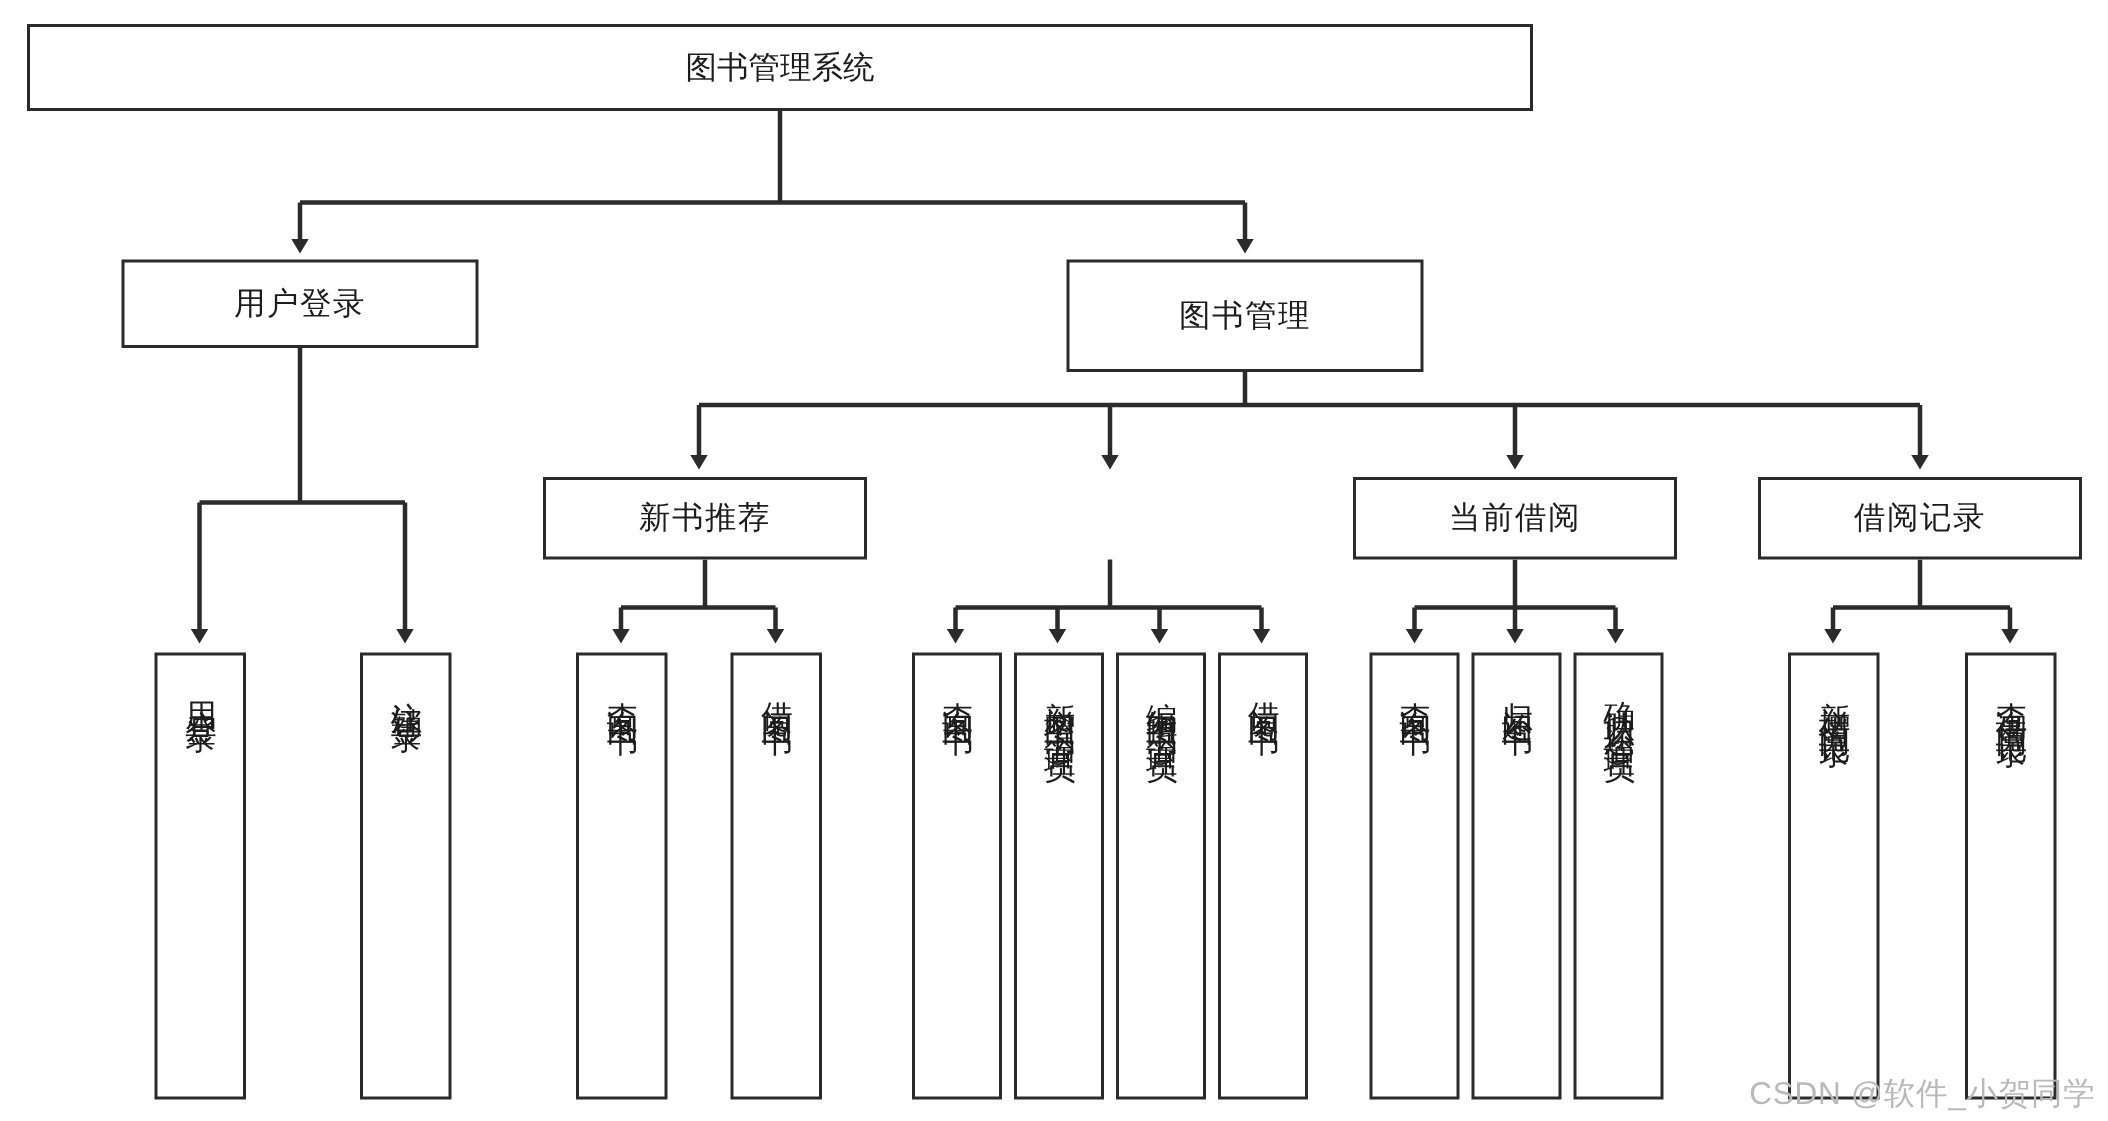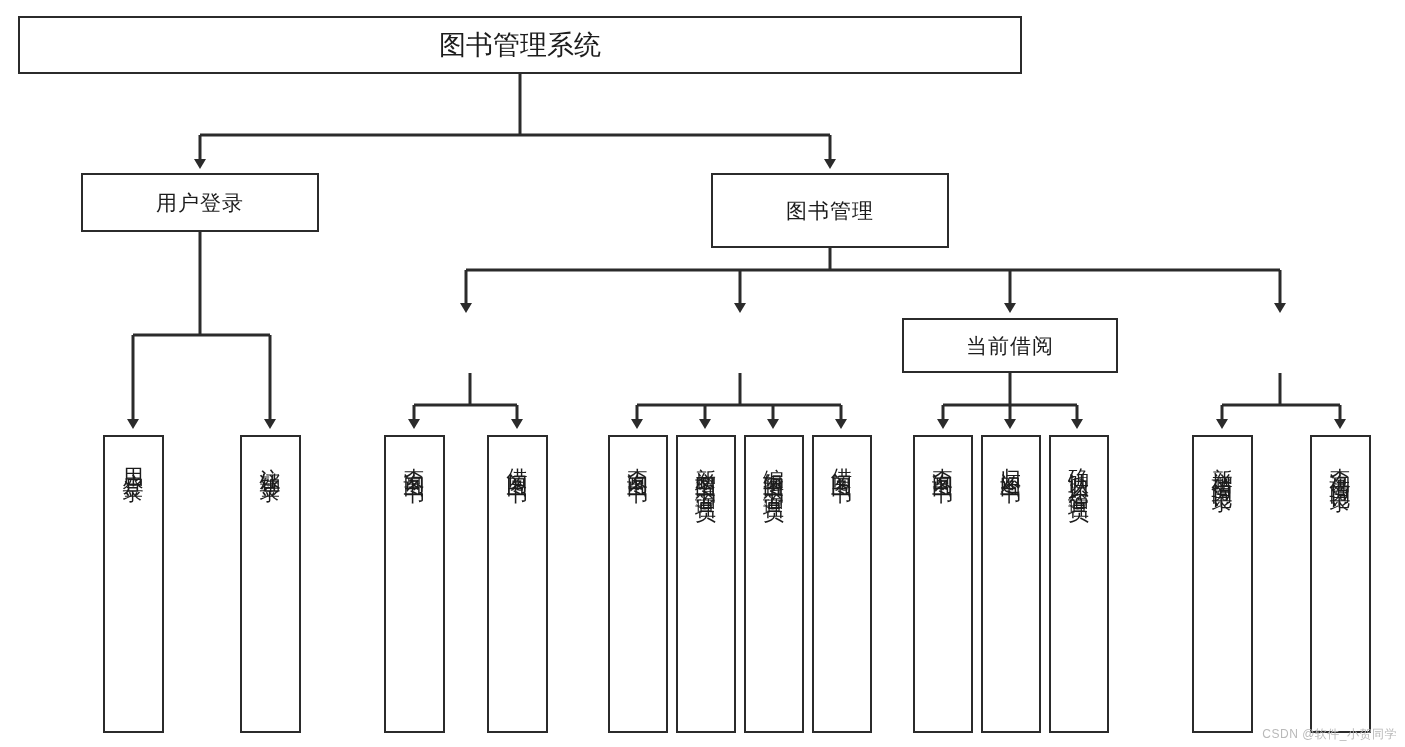--- a/index.html
+++ b/index.html
@@ -36,42 +36,42 @@
     justify-content: center;
     color: #1c1c1c;
     z-index: 2;
   }
   .node.h {
     font-size: 21px;
     letter-spacing: 1px;
     line-height: 1.2;
   }
   .node.root {
-    font-size: 27px;
+    font-size: 21px;
   }
   .node.leaf {
     font-size: 21px;
     padding: 14px 0 10px 0;
     align-items: flex-start;
     justify-content: center;
   }
   .vtext {
     writing-mode: vertical-rl;
     text-orientation: upright;
     -webkit-text-orientation: upright;
     letter-spacing: 5px;
     line-height: 1;
     white-space: nowrap;
     display: block;
   }
   .watermark {
     position: absolute;
     right: 8px;
     bottom: 4px;
-    font-size: 12px;
+    font-size: 21px;
     color: #b9b9b9;
     letter-spacing: 0.5px;
     z-index: 5;
     white-space: nowrap;
   }
 </style>
 </head>
 <body>
 
 <div id="canvas">
@@ -130,22 +130,28 @@
     <span>图书管理系统</span>
   </div>
 
   <div class="node h" style="left:81px; top:173px; width:238px; height:59px;">
     <span>用户登录</span>
   </div>
   <div class="node h" style="left:711px; top:173px; width:238px; height:75px;">
     <span>图书管理</span>
   </div>
 
+  <div class="node h" style="left:362px; top:318px; width:216px; height:55px;">
+    <span>新书推荐</span>
+  </div>
   <div class="node h" style="left:902px; top:318px; width:216px; height:55px;">
     <span>当前借阅</span>
+  </div>
+  <div class="node h" style="left:1172px; top:318px; width:216px; height:55px;">
+    <span>借阅记录</span>
   </div>
 
   <div class="node leaf" style="left:103px; top:435px; width:61px; height:298px;">
     <span class="vtext">用户登录</span>
   </div>
   <div class="node leaf" style="left:240px; top:435px; width:61px; height:298px;">
     <span class="vtext">注销登录</span>
   </div>
 
   <div class="node leaf" style="left:384px; top:435px; width:61px; height:298px;">

